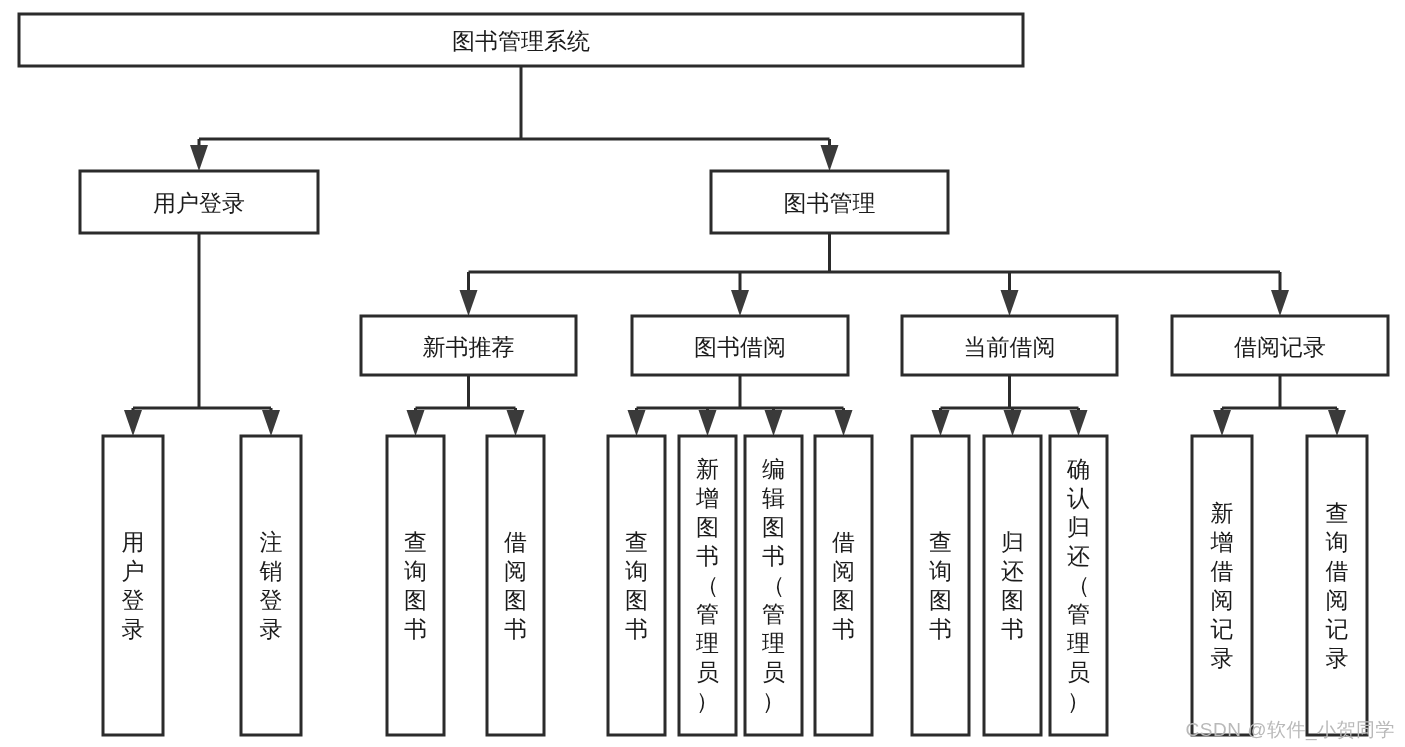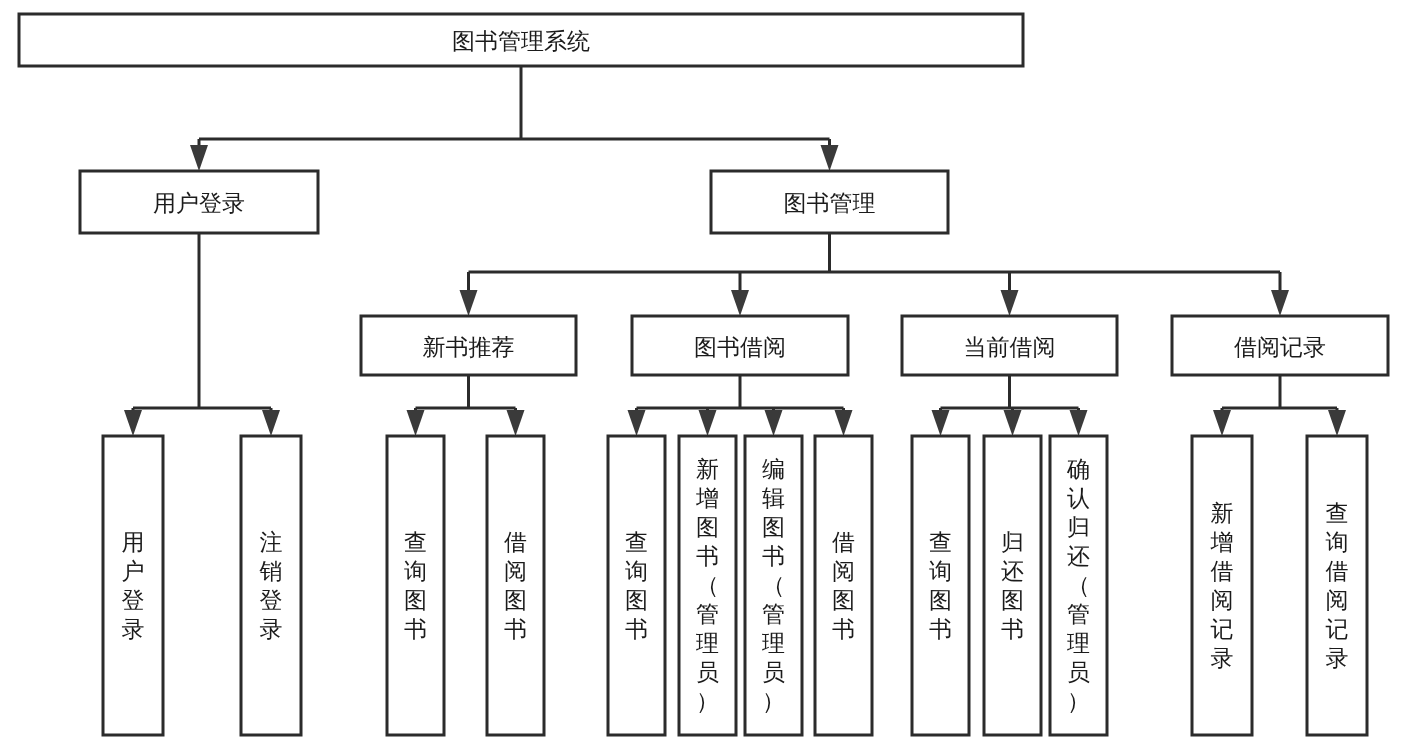--- a/index.html
+++ b/index.html
@@ -201,13 +201,14 @@
         <g>
           <rect x="1192" y="436" width="60" height="299" class="node-box"></rect>
           <text x="1222" class="node-label-v"><tspan x="1222" y="520.5">新</tspan><tspan x="1222" y="549.5">增</tspan><tspan x="1222" y="578.5">借</tspan><tspan x="1222" y="607.5">阅</tspan><tspan x="1222" y="636.5">记</tspan><tspan x="1222" y="665.5">录</tspan></text>
         </g>
         <g>
           <rect x="1307" y="436" width="60" height="299" class="node-box"></rect>
           <text x="1337" class="node-label-v"><tspan x="1337" y="520.5">查</tspan><tspan x="1337" y="549.5">询</tspan><tspan x="1337" y="578.5">借</tspan><tspan x="1337" y="607.5">阅</tspan><tspan x="1337" y="636.5">记</tspan><tspan x="1337" y="665.5">录</tspan></text>
         </g>
       </g>
   </svg>
+  <div class="watermark">CSDN @软件_小贺同学</div>
 </div>
 
 </body></html>

